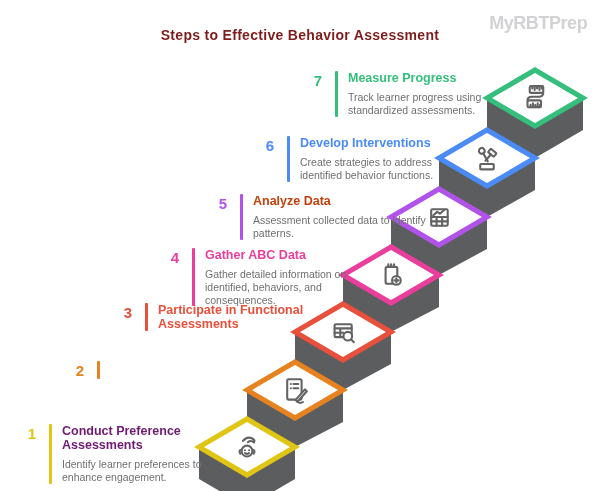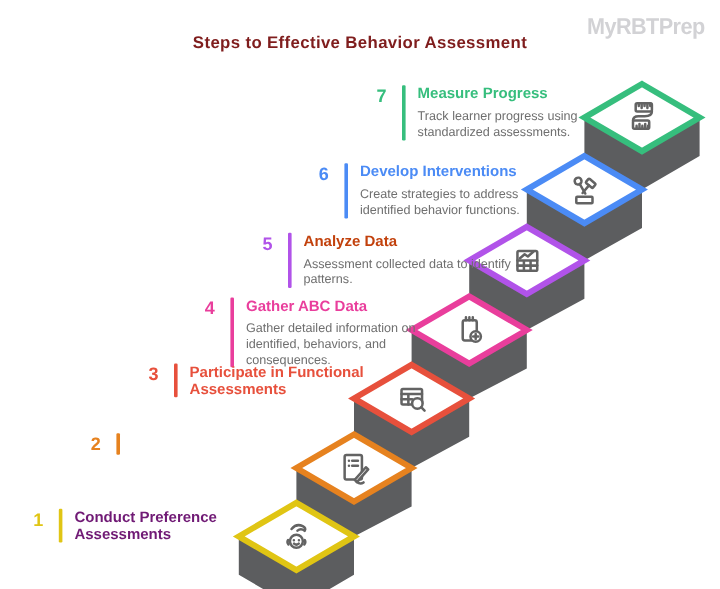--- a/index.html
+++ b/index.html
@@ -161,16 +161,17 @@
     <span class="step-bar" style="background: rgb(230, 130, 31);"></span>
     <div class="step-copy">
     </div>
   </div>
 
   <div class="step-text" style="left:22px;top:424px">
     <span class="step-num" style="color: rgb(224, 197, 20);">1</span>
     <span class="step-bar" style="background: rgb(224, 197, 20);"></span>
     <div class="step-copy">
       <div class="step-title" style="width: 122px; color: #701a75;">Conduct Preference Assessments</div>
+      <div class="step-desc" style="width:162px">Identify learner preferences to enhance engagement.</div>
     </div>
   </div>
 
 </div>
 
 </body></html>

